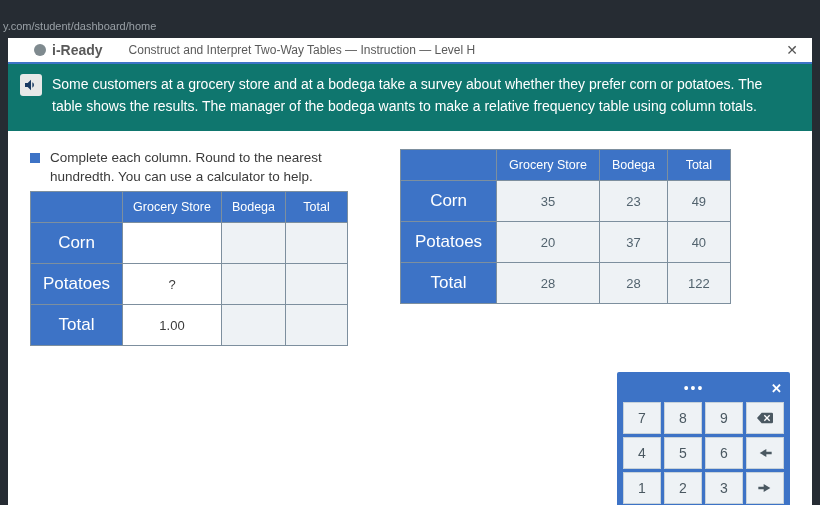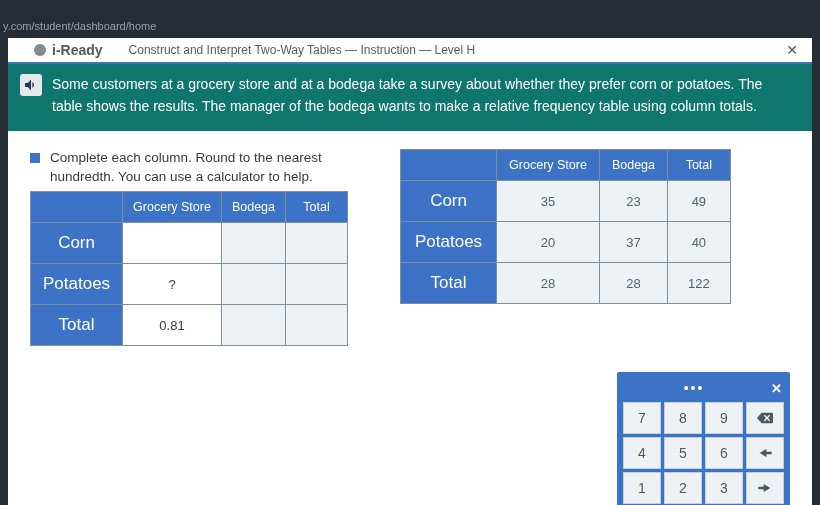--- a/index.html
+++ b/index.html
@@ -83,21 +83,21 @@
           <td class="t-c"></td>
         </tr>
         <tr>
           <th class="t-r">Potatoes</th>
           <td class="t-in">?</td>
           <td class="t-c"></td>
           <td class="t-c"></td>
         </tr>
         <tr>
           <th class="t-r">Total</th>
-          <td class="t-in">0.81</td>
+          <td class="t-in">1.00</td>
           <td class="t-c"></td>
           <td class="t-c"></td>
         </tr>
       </tbody>
         </table>
     </div>
 
     <div class="right">
       <table>
         <tbody>

